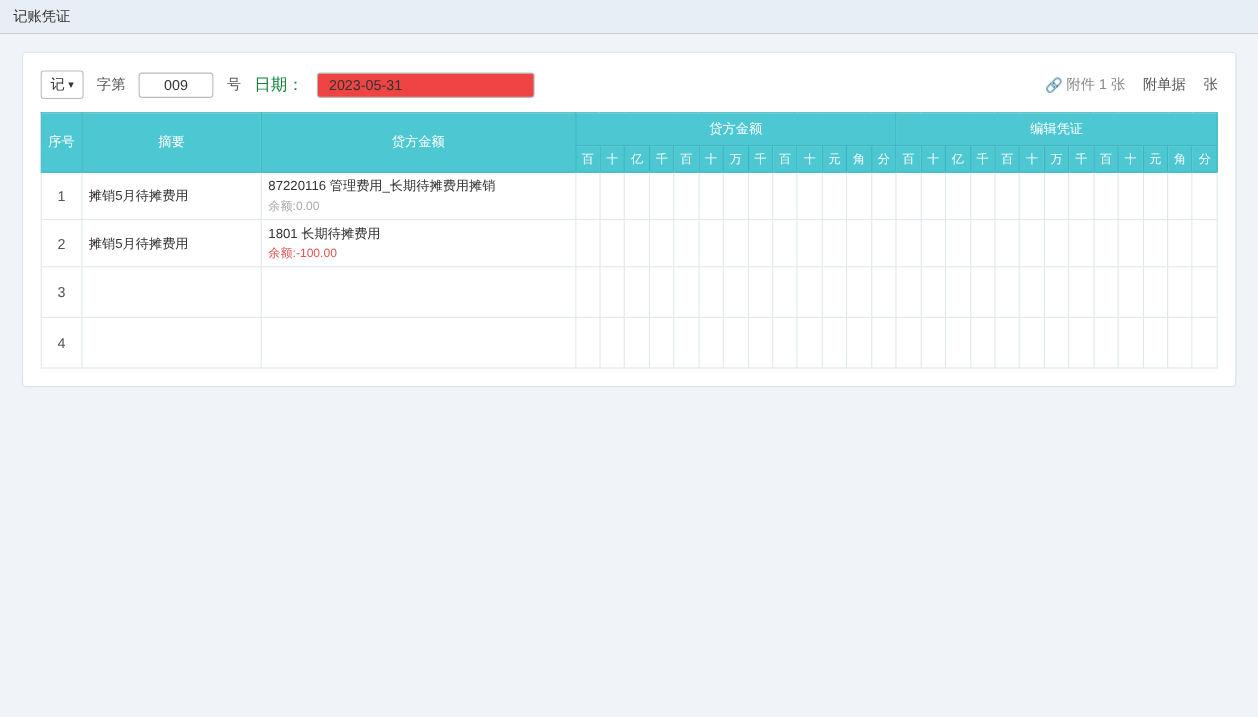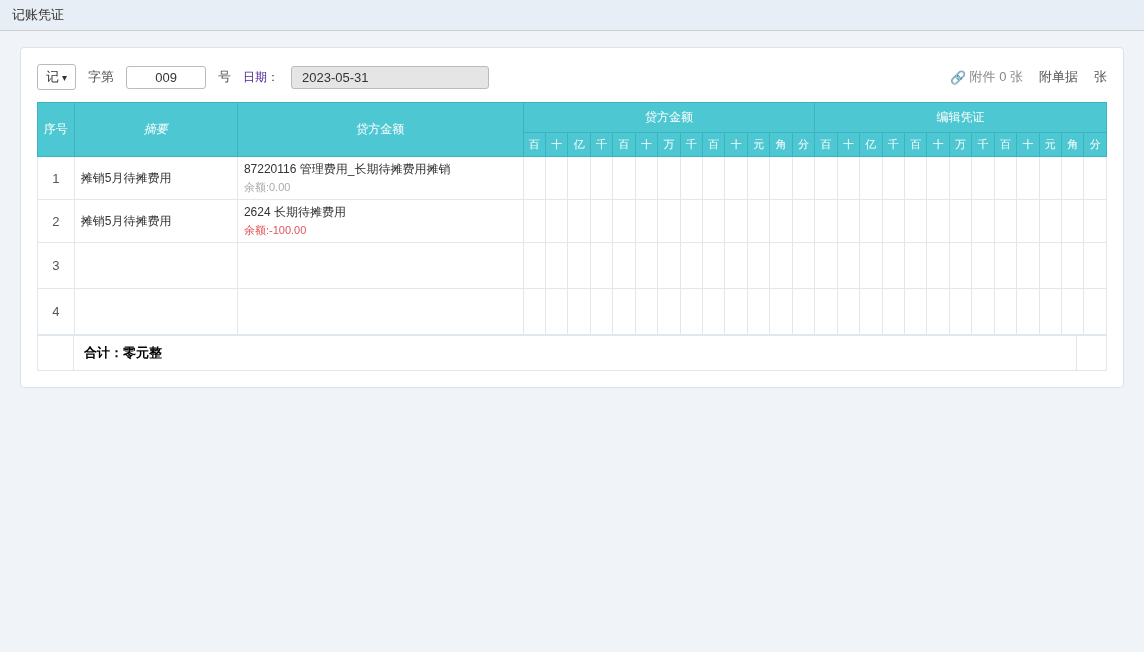--- a/index.html
+++ b/index.html
@@ -51,22 +51,22 @@
       border-radius: 4px;
       padding: 16px;
     }
     .form-row {
       display: flex;
       align-items: center;
       gap: 12px;
       margin-bottom: 12px;
     }
     .form-label {
-      color: #4c1d95;
-      font-size: 12px;
+      color: #15803d;
+      font-size: 15px;
     }
     .record-type-btn {
       background: none;
       border: 1px solid #bbb;
       border-radius: 3px;
       padding: 3px 8px;
       font-size: 13px;
       cursor: pointer;
       display: flex;
       align-items: center;
@@ -74,35 +74,35 @@
       color: #333;
     }
     .zi-label {
       color: #555;
       font-size: 13px;
     }
     .number-input {
       border: 1px solid #bbb;
       border-radius: 3px;
       padding: 3px 8px;
-      width: 80px;
+      width: 68px;
       font-size: 13px;
       text-align: center;
       color: #333;
     }
     .hao-label {
       color: #555;
     }
     .date-input {
       border: 1px solid #bbb;
       border-radius: 3px;
       padding: 3px 10px;
       font-size: 13px;
       color: #333;
-      background: #e5e5e5;
+      background: #ef4444;
     }
     .attachment-area {
       margin-left: auto;
       display: flex;
       align-items: center;
       gap: 16px;
       color: #888;
       font-size: 13px;
     }
     .attachment-link {
@@ -137,21 +137,21 @@
     .voucher-table thead tr.header-row-2 th {
       background: #4dc8d2;
       color: #fff;
       text-align: center;
       padding: 4px 1px;
       border: 1px solid #3ab5bf;
       font-weight: normal;
       font-size: 11px;
     }
     .col-seq { width: 36px; }
-    .col-summary { width: 160px; font-style: italic; }
+    .col-summary { width: 160px; }
     .col-account { width: 280px; }
     .amount-col { width: 22px; text-align: center; }
 
     .voucher-table tbody tr {
       border-bottom: 1px solid #e0e0e0;
     }
     .voucher-table tbody td {
       border: 1px solid #e0e8ee;
       padding: 4px 6px;
       vertical-align: top;
@@ -216,21 +216,21 @@
         <span class="chevron-icon">▾</span>
       </button>
       <span class="zi-label">字第</span>
       <input class="number-input" type="text" value="009" style="">
       <span class="hao-label">号</span>
       <span class="form-label">日期：</span>
       <input class="date-input" type="text" value="2023-05-31" style="">
       <div class="attachment-area">
         <span class="attachment-link">
           <span>🔗</span>
-          <span>附件 0 张</span>
+          <span>附件 1 张</span>
         </span>
         <span class="attach-single">附单据</span>
         <span class="zhang-label">张</span>
       </div>
     </div>
 
     <table class="voucher-table">
       <thead>
         <tr class="header-row-1">
           <th class="col-seq" rowspan="2">序号</th>
@@ -300,21 +300,21 @@
             <td style="width: 22px; min-width: 18px; text-align: center; padding: 4px 1px;"></td>
             <td style="width: 22px; min-width: 18px; text-align: center; padding: 4px 1px;"></td>
             <td style="width: 22px; min-width: 18px; text-align: center; padding: 4px 1px;"></td>
             <td style="width: 22px; min-width: 18px; text-align: center; padding: 4px 1px;"></td>
             <td style="width: 22px; min-width: 18px; text-align: center; padding: 4px 1px;"></td>
           </tr>
           <tr>
             <td class="seq-cell">2</td>
             <td style="vertical-align: middle;">摊销5月待摊费用</td>
             <td>
-              <div class="account-name">2624 长期待摊费用</div>
+              <div class="account-name">1801 长期待摊费用</div>
               <div class="balance-negative">余额:-100.00</div>
             </td>
             <td style="width: 22px; min-width: 18px; text-align: center; padding: 4px 1px;"></td>
             <td style="width: 22px; min-width: 18px; text-align: center; padding: 4px 1px;"></td>
             <td style="width: 22px; min-width: 18px; text-align: center; padding: 4px 1px;"></td>
             <td style="width: 22px; min-width: 18px; text-align: center; padding: 4px 1px;"></td>
             <td style="width: 22px; min-width: 18px; text-align: center; padding: 4px 1px;"></td>
             <td style="width: 22px; min-width: 18px; text-align: center; padding: 4px 1px;"></td>
             <td style="width: 22px; min-width: 18px; text-align: center; padding: 4px 1px;"></td>
             <td style="width: 22px; min-width: 18px; text-align: center; padding: 4px 1px;"></td>
@@ -395,26 +395,15 @@
             <td style="width: 22px; min-width: 18px; text-align: center; padding: 4px 1px; height: 46px;"></td>
             <td style="width: 22px; min-width: 18px; text-align: center; padding: 4px 1px; height: 46px;"></td>
             <td style="width: 22px; min-width: 18px; text-align: center; padding: 4px 1px; height: 46px;"></td>
             <td style="width: 22px; min-width: 18px; text-align: center; padding: 4px 1px; height: 46px;"></td>
             <td style="width: 22px; min-width: 18px; text-align: center; padding: 4px 1px; height: 46px;"></td>
             <td style="width: 22px; min-width: 18px; text-align: center; padding: 4px 1px; height: 46px;"></td>
           </tr>
         </tbody>
     </table>
 
-    <table style="width:100%; border-collapse:collapse;">
-      <tbody>
-          <tr>
-        <td style="width:36px; border:1px solid #e0e8ee; padding:8px 6px;"></td>
-        <td colspan="2" style="border:1px solid #e0e8ee; padding:8px 10px; font-size:13px; font-weight:bold; width:440px;">
-          <span>合计：</span><span>零元整</span>
-        </td>
-        <td colspan="26" style="border:1px solid #e0e8ee; padding:8px 6px;"></td>
-      </tr>
-    </tbody>
-      </table>
 
   </div>
 </div>
 
 </body></html>

